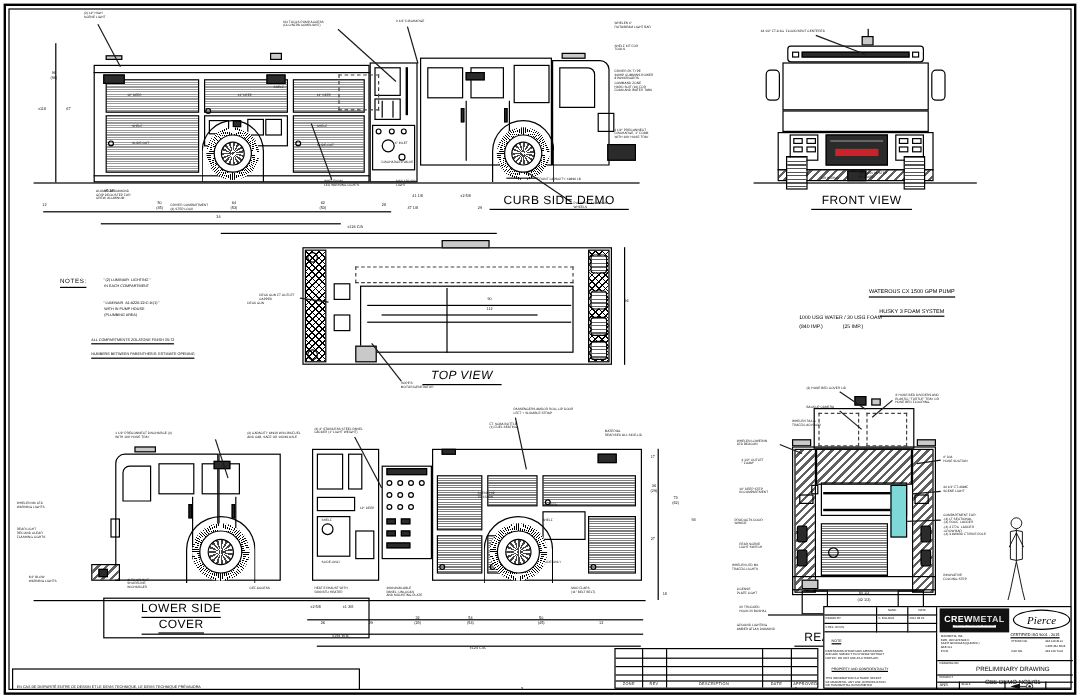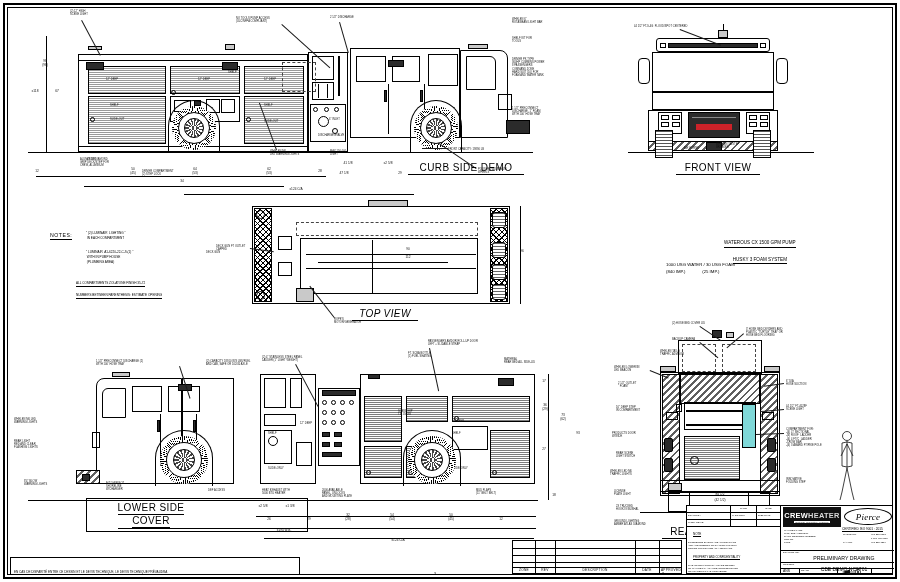--- a/index.html
+++ b/index.html
@@ -693,21 +693,21 @@
     <div class="tbcell" style="left:0;top:44px;width:94px;height:25px;border-bottom:none;">
       <span style="font-size:2.8px;border-bottom:1px solid #000;">PROPERTY AND CONFIDENTIALITY</span>
       <div class="tbtiny" style="margin-top:1px;">THIS INFORMATION IS A TRADE SECRET
 OF MAXIMETAL. ANY USE, REPRODUCTION
 OR TRANSMITTAL IS PROHIBITED
 WITHOUT OUR
 WRITTEN APPROVAL.</div>
     </div>
 
     <div class="logo-maximetal" style="left:96px;top:1px;width:58px;height:20px;">
-      <div class="mx"><span>CREW</span><i>HEATER</i></div>
+      <div class="mx"><span>CREW</span><i>METAL</i></div>
       <div class="sub">National Innovative Vehicles</div>
     </div>
     <div class="logo-pierce" style="left:157px;top:2px;width:48px;height:17px;">
       <span>Pierce</span>
     </div>
 
     <div class="tbcell tbtiny" style="left:96px;top:22px;width: 60px;height:22px;border-right:none;border-bottom:none;"><span>MAXIMETAL INC.</span>
 <span>6905, 3RD AVENUE E.</span>
 <span>SAINT-GEORGES (QUEBEC)</span>
 <span>G6B 1L1</span>

